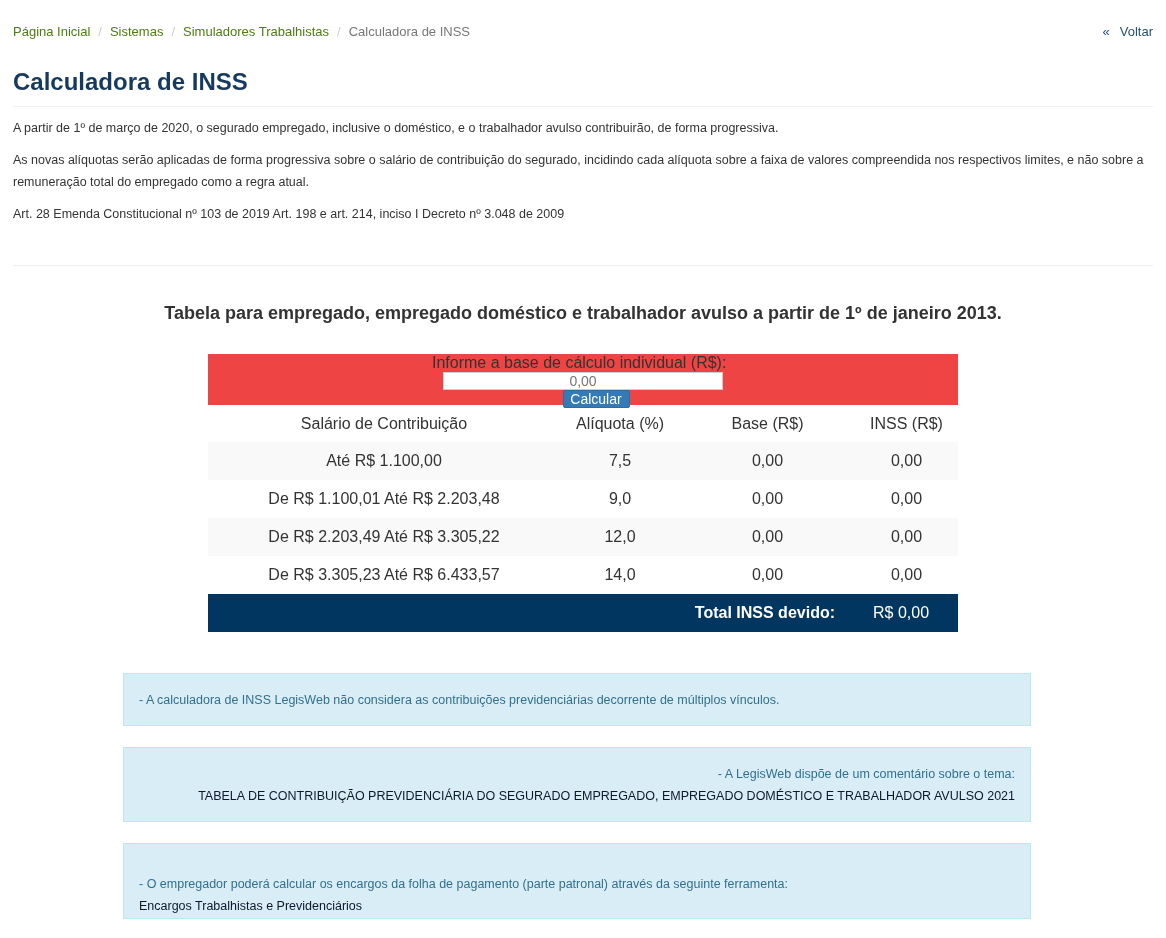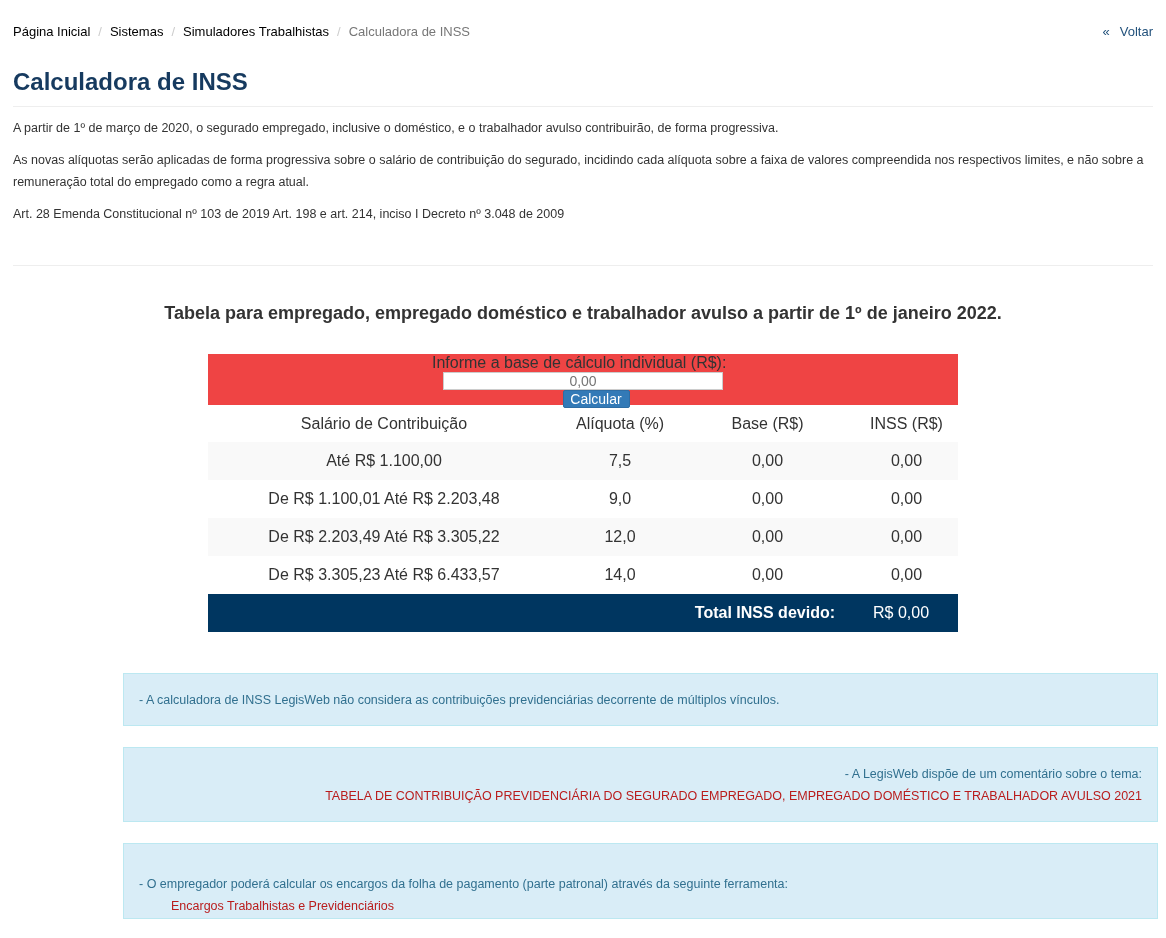--- a/index.html
+++ b/index.html
@@ -1,21 +1,21 @@
 <!DOCTYPE html>
 <html><head>
   <meta charset="utf-8">
   <style>
     * { box-sizing: border-box; margin: 0; padding: 0; }
     html, body { width: 1166px; height: 938px; background: #ffffff; overflow: hidden; }
     body { font-family: "Liberation Sans", sans-serif; color: #333333; font-size: 13px; position: relative; }
 
     .topbar { position: absolute; left: 13px; right: 13px; top: 22px; height: 18px; display: flex; justify-content: space-between; align-items: center; font-size: 13px; }
     .breadcrumb { display: flex; align-items: center; }
-    .breadcrumb a { color: #000000; text-decoration: none; cursor: pointer; }
+    .breadcrumb a { color: #4d7c0f; text-decoration: none; cursor: pointer; }
     .breadcrumb .sep { color: #cccccc; padding: 0 8px; }
     .breadcrumb .active { color: #777777; }
     .back-link { color: #23527c; text-decoration: none; display: flex; align-items: center; cursor: pointer; }
     .back-link .chev { margin-right: 10px; font-size: 13px; }
 
     .page-title { position: absolute; left: 13px; top: 68px; font-size: 24px; font-weight: bold; color: #163a5f; }
     .title-rule { position: absolute; left: 13px; right: 13px; top: 106px; border-top: 1px solid #eeeeee; }
 
     .intro p { position: absolute; left: 13px; right: 13px; font-size: 12.5px; color: #333333; line-height: 22px; }
     .p1 { top: 117px; }
@@ -38,23 +38,23 @@
     .c1 { width: 352px; }
     .c2 { width: 120px; }
     .c3 { width: 175px; }
     .c4 { width: 103px; }
     tbody tr:nth-child(odd) td { background: #f9f9f9; }
     tbody tr:nth-child(even) td { background: #ffffff; }
     tfoot td { background: #003660; color: #ffffff; height: 38px; }
     tfoot .total-label { text-align: right; font-weight: bold; padding-right: 20px; }
     tfoot .total-value { text-align: left; padding-left: 18px; }
 
-    .alert { position: absolute; left: 123px; width: 1035px; background: #d9edf7; border: 1px solid #bce8f1; color: #31708f; font-size: 12.5px; padding: 0 15px; }
+    .alert { position: absolute; left: 123px; width: 908px; background: #d9edf7; border: 1px solid #bce8f1; color: #31708f; font-size: 12.5px; padding: 0 15px; }
     .alert .line { line-height: 22px; }
-    .alert a { color: #b91c1c; text-decoration: none; cursor: pointer; margin-left: 32px; }
+    .alert a { color: #0f172a; text-decoration: none; cursor: pointer; }
     .a1 { top: 673px; height: 53px; padding-top: 15px; }
     .a2 { top: 747px; height: 75px; padding-top: 15px; text-align: right; }
     .a3 { top: 843px; height: 76px; padding-top: 29px; }
   </style>
 </head>
 <body>
 
 <div class="topbar">
   <nav class="breadcrumb">
     <a>Página Inicial</a>
@@ -75,21 +75,21 @@
 <div class="title-rule"></div>
 
 <div class="intro">
   <p class="p1">A partir de 1º de março de 2020, o segurado empregado, inclusive o doméstico, e o trabalhador avulso contribuirão, de forma progressiva.</p>
   <p class="p2">As novas alíquotas serão aplicadas de forma progressiva sobre o salário de contribuição do segurado, incidindo cada alíquota sobre a faixa de valores compreendida nos respectivos limites, e não sobre a remuneração total do empregado como a regra atual.</p>
   <p class="p3">Art. 28 Emenda Constitucional nº 103 de 2019  Art. 198 e art. 214, inciso I Decreto nº 3.048 de 2009</p>
 </div>
 
 <div class="section-rule"></div>
 
-<h2 class="table-title">Tabela para empregado, empregado doméstico e trabalhador avulso a partir de 1º de janeiro 2022.</h2>
+<h2 class="table-title">Tabela para empregado, empregado doméstico e trabalhador avulso a partir de 1º de janeiro 2013.</h2>
 
 <div class="calc">
   <div class="input-row">
     <label class="input-label">Informe a base de cálculo individual (R$):</label>
     <input class="input-box" type="text" placeholder="0,00" style="">
     <button class="btn">Calcular</button>
   </div>
   <table>
     <thead>
       <tr>

